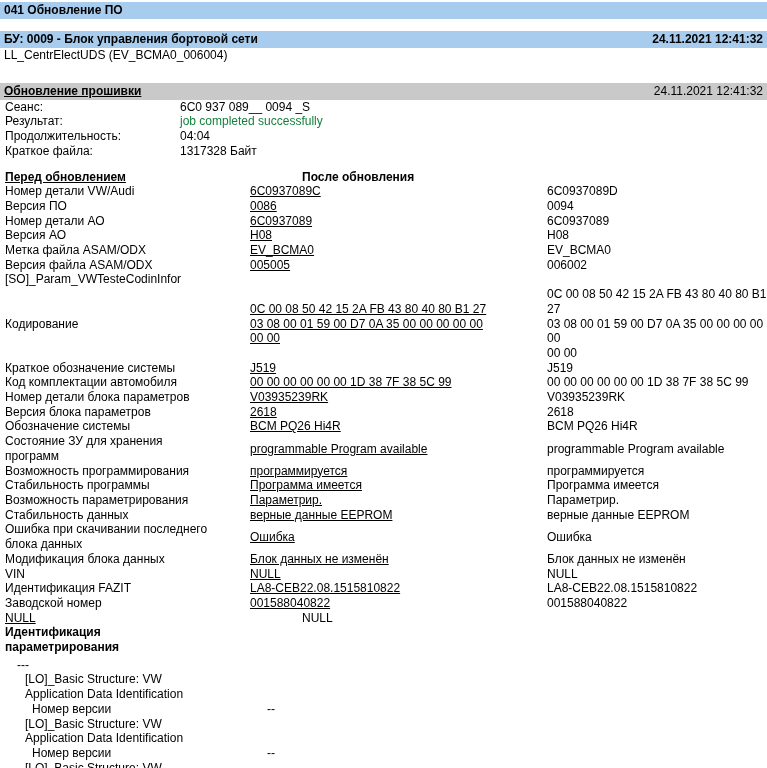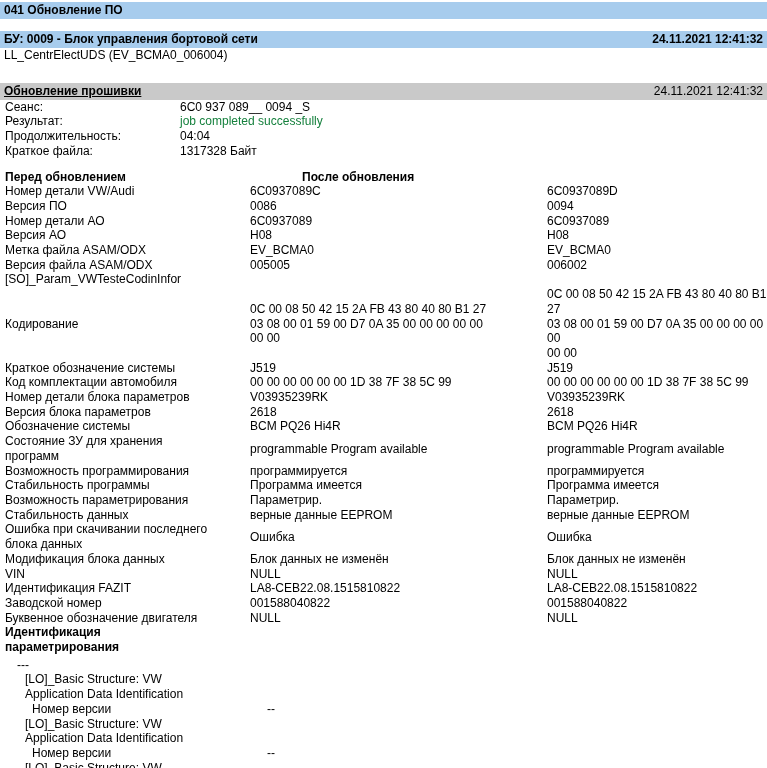--- a/index.html
+++ b/index.html
@@ -21,21 +21,21 @@
   #titlebar { margin-top: 2px; }
   #ecubar { margin-top: 12px; }
   .subtitle { margin-left: 4px; }
   #fwbar { margin-top: 20px; gap: 33px; }
   #summary { margin-left: 5px; }
   .row { display: flex; align-items: center; gap: 17px; }
   .sl { width: 158px; flex: none; }
   .green { color: #15803d; }
   #comparison { margin-top: 11px; margin-left: 5px; }
   .c1 { width: 228px; flex: none; white-space: pre-line; padding-right: 3px; }
-  .c2 { width: 272px; flex: none; white-space: pre-line; padding-right: 16px; }
+  .c2 { width: 272px; flex: none; white-space: pre-line; padding-right: 16px; text-decoration: underline; }
   .c3 { flex: 1; white-space: pre-line; padding-left: 8px; }
   .thead { font-weight: bold; }
   .bold { font-weight: bold; }
   #param-ident { margin-left: 5px; margin-top: 3px; }
   .pi-label { width: 245px; flex: none; }
   .ind1 { padding-left: 12px; }
   .ind2 { padding-left: 20px; }
   .ind3 { padding-left: 27px; }
 </style>
 </head>
@@ -195,21 +195,20 @@
       <div class="c1">Идентификация FAZIT</div>
       <div class="c2">LA8-CEB22.08.1515810822</div>
       <div class="c3">LA8-CEB22.08.1515810822</div>
     </div>
     <div class="row">
       <div class="c1">Заводской номер</div>
       <div class="c2">001588040822</div>
       <div class="c3">001588040822</div>
     </div>
     <div class="row">
-      <div class="c1">Буквенное обозначение двигателя</div>
       <div class="c2">NULL</div>
       <div class="c3">NULL</div>
     </div>
     <div class="row">
       <div class="c1 bold">Идентификация
 параметрирования</div>
       <div class="c2"></div>
       <div class="c3"></div>
     </div>
   </div>

